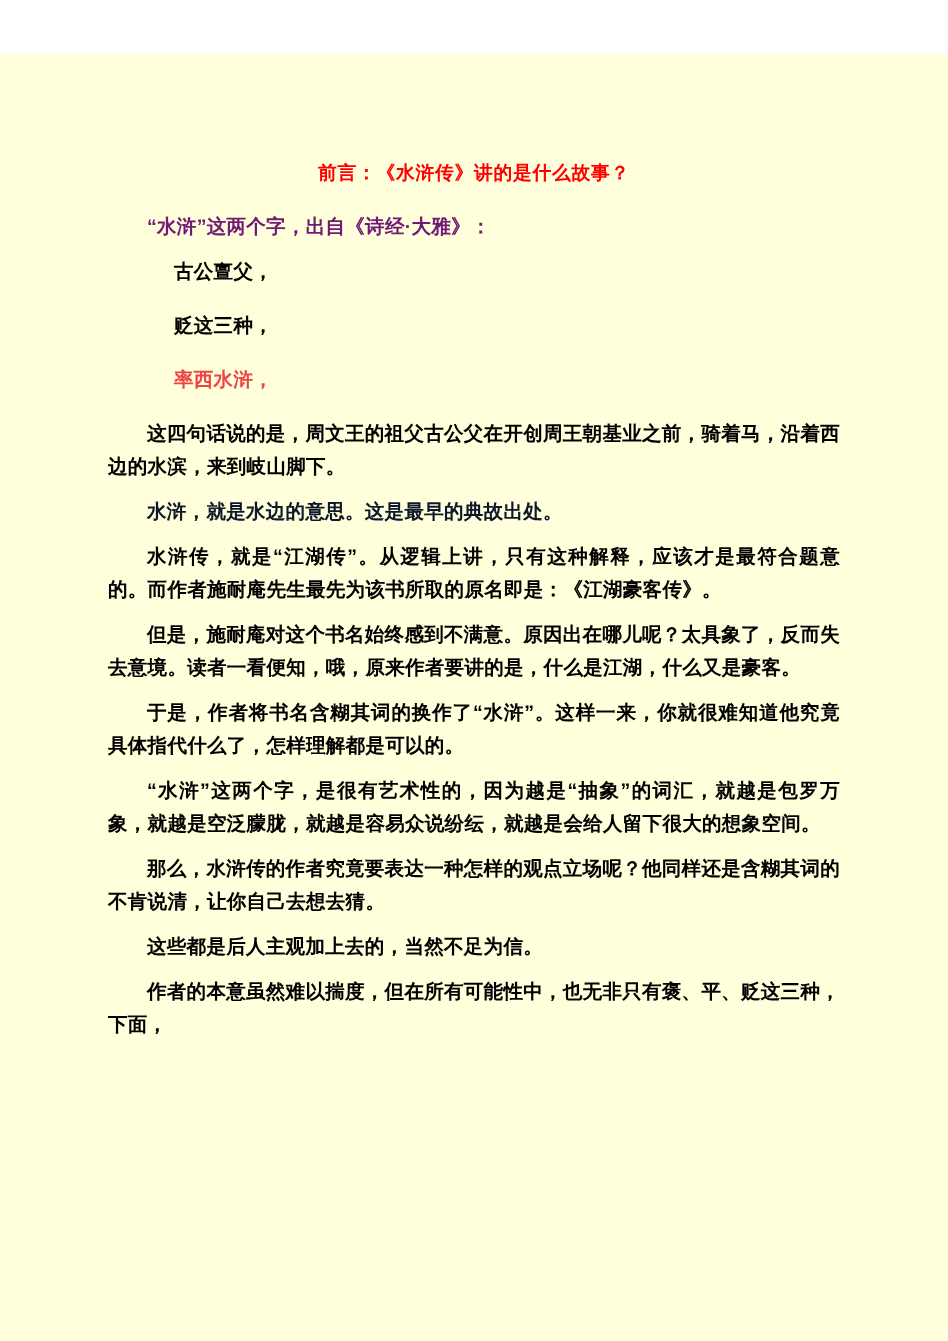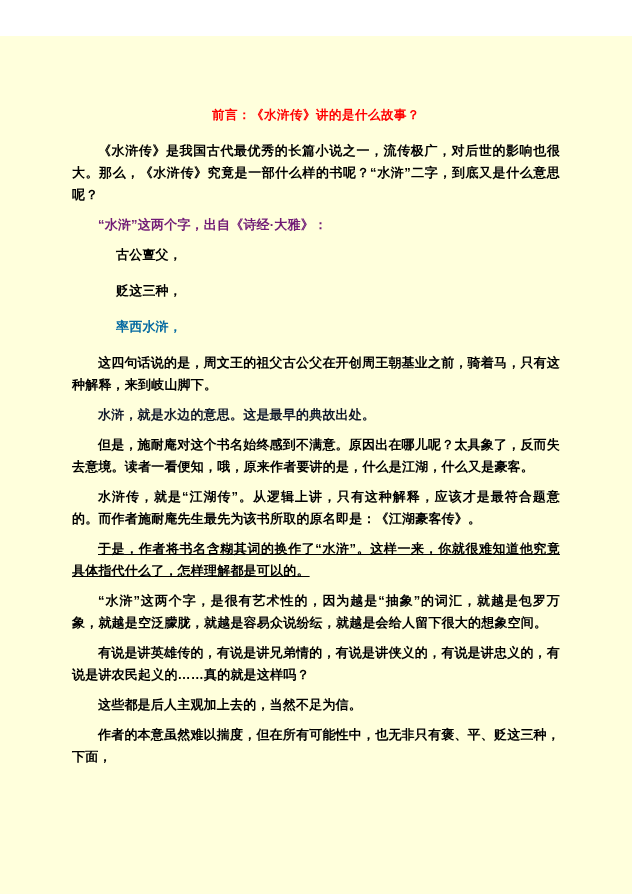--- a/index.html
+++ b/index.html
@@ -45,28 +45,27 @@
     margin-bottom: 14px;
     text-align: left;
   }
 </style>
 </head>
 <body>
 
 <div class="page" style="background: rgb(255, 255, 220);">
   <h1 class="doc-title" style="color: rgb(255, 0, 0);">前言：《水浒传》讲的是什么故事？</h1>
   <div class="doc-body">
-      <p class="body" style="color: rgb(0, 0, 0);">《水浒传》是我国古代最优秀的长篇小说之一，流传极广，对后世的影响也很大。那么，《水浒传》究竟是一部什么样的书呢？“水浒”二字，到底又是什么意思呢？</p>
       <p class="body" style="color: #701a75;">“水浒”这两个字，出自《诗经·大雅》：</p>
       <p class="verse" style="color: rgb(0, 0, 0);">古公亶父，</p>
       <p class="verse" style="color: rgb(0, 0, 0);">贬这三种，</p>
-      <p class="verse" style="color: #0369a1;">率西水浒，</p>
-      <p class="body" style="color: rgb(0, 0, 0);">这四句话说的是，周文王的祖父古公父在开创周王朝基业之前，骑着马，只有这种解释，来到岐山脚下。</p>
+      <p class="verse" style="color: #ef4444;">率西水浒，</p>
+      <p class="body" style="color: rgb(0, 0, 0);">这四句话说的是，周文王的祖父古公父在开创周王朝基业之前，骑着马，沿着西边的水滨，来到岐山脚下。</p>
       <p class="body" style="color: #0f172a;">水浒，就是水边的意思。这是最早的典故出处。</p>
+      <p class="body" style="color: rgb(0, 0, 0);">水浒传，就是“江湖传”。从逻辑上讲，只有这种解释，应该才是最符合题意的。而作者施耐庵先生最先为该书所取的原名即是：《江湖豪客传》。</p>
       <p class="body" style="color: rgb(0, 0, 0);">但是，施耐庵对这个书名始终感到不满意。原因出在哪儿呢？太具象了，反而失去意境。读者一看便知，哦，原来作者要讲的是，什么是江湖，什么又是豪客。</p>
-      <p class="body" style="color: rgb(0, 0, 0);">水浒传，就是“江湖传”。从逻辑上讲，只有这种解释，应该才是最符合题意的。而作者施耐庵先生最先为该书所取的原名即是：《江湖豪客传》。</p>
-      <p class="body" style="color: rgb(0, 0, 0); text-decoration: underline;">于是，作者将书名含糊其词的换作了“水浒”。这样一来，你就很难知道他究竟具体指代什么了，怎样理解都是可以的。</p>
+      <p class="body" style="color: rgb(0, 0, 0);">于是，作者将书名含糊其词的换作了“水浒”。这样一来，你就很难知道他究竟具体指代什么了，怎样理解都是可以的。</p>
       <p class="body" style="color: rgb(0, 0, 0);">“水浒”这两个字，是很有艺术性的，因为越是“抽象”的词汇，就越是包罗万象，就越是空泛朦胧，就越是容易众说纷纭，就越是会给人留下很大的想象空间。</p>
-      <p class="body" style="color: rgb(0, 0, 0);">有说是讲英雄传的，有说是讲兄弟情的，有说是讲侠义的，有说是讲忠义的，有说是讲农民起义的……真的就是这样吗？</p>
+      <p class="body" style="color: rgb(0, 0, 0);">那么，水浒传的作者究竟要表达一种怎样的观点立场呢？他同样还是含糊其词的不肯说清，让你自己去想去猜。</p>
       <p class="body" style="color: rgb(0, 0, 0);">这些都是后人主观加上去的，当然不足为信。</p>
       <p class="body" style="color: rgb(0, 0, 0);">作者的本意虽然难以揣度，但在所有可能性中，也无非只有褒、平、贬这三种，下面，</p>
     </div>
 </div>
 
 </body></html>

